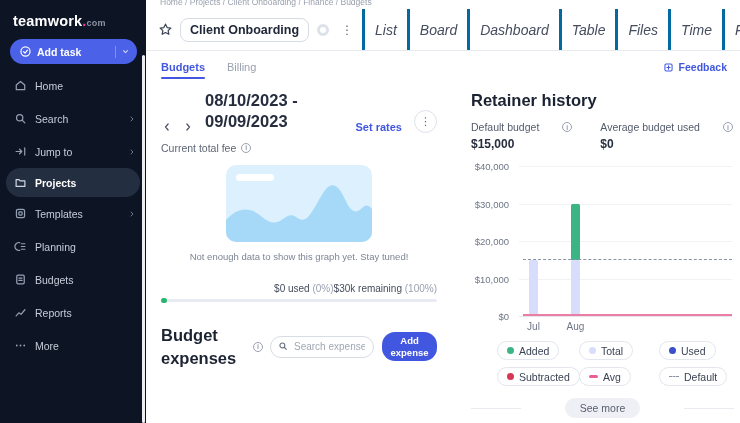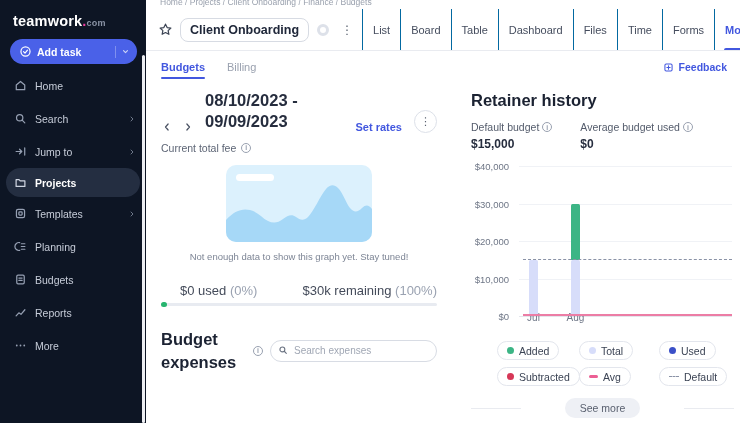--- a/index.html
+++ b/index.html
@@ -26,21 +26,21 @@
   .main { flex:1; display:flex; flex-direction:column; min-width:0; }
   .crumbrow { height:9px; overflow:hidden; }
   .crumb { font-size:8.5px; color:#99a0ad; padding-left:14px; margin-top:-3px; white-space:nowrap; }
   .titlerow { height:42px; display:flex; align-items:center; padding:0 8px 0 12px; border-bottom:1px solid #e9ebf0; }
   .star { color:#3c4454; display:flex; margin-right:7px; cursor:pointer; }
   .titlebox { border:1px solid #d7dbe3; border-radius:8px; padding:4px 9px; font-size:12.5px; font-weight:700; color:#20283a; white-space:nowrap; cursor:text; }
   .ring { width:12px; height:12px; border:3px solid #dde1e9; border-radius:50%; margin-left:8px; flex-shrink:0; }
   .kebab { color:#5a6270; font-size:12px; margin:0 6px 0 9px; padding:0 3px; cursor:pointer; }
   .kebab::after { content:"\22EE"; }
   .toptabs { display:flex; align-items:center; height:100%; }
-  .toptab { font-size:11px; color:#454d5e; padding:0 10px; height:100%; display:flex; align-items:center; position:relative; border-left:1px solid #0369a1; cursor:pointer; white-space:nowrap; }
+  .toptab { font-size:14px; color:#454d5e; padding:0 10px; height:100%; display:flex; align-items:center; position:relative; border-left:3px solid #0369a1; cursor:pointer; white-space:nowrap;font-style:italic; }
   .toptab.active { color:#4257df; font-weight:700; }
   .toptab.active::after { content:""; position:absolute; left:9px; right:9px; bottom:0; height:2.5px; background:#4257df; border-radius:2px 2px 0 0; }
 
   .pagetabs { display:flex; align-items:flex-start; padding:10px 13px 0 15px; height:30px; }
   .ptab { font-size:11px; margin-right:22px; position:relative; padding-bottom:8px; cursor:pointer; }
   .ptab.active { color:#4257df; font-weight:700; }
   .ptab.active::after { content:""; position:absolute; left:0; right:0; bottom:2px; height:2px; background:#4257df; border-radius:2px; }
   .ptab.inactive { color:#9aa1af; }
   .feedback { margin-left:auto; color:#4257df; font-size:10.5px; font-weight:700; display:flex; gap:5px; align-items:center; cursor:pointer; }
 
@@ -61,48 +61,48 @@
   .feeblock { margin-top:9px; }
   .feelabel { font-size:10.5px; color:#5d6575; display:flex; align-items:center; gap:5px; }
   .feevalue { margin-top:3px; font-size:11px; }
   .feevalue b { color:#262d3e; font-weight:700; font-size:11.5px; }
   .feevalue .carry { color:#9aa2b1; }
   .graphcard { width:146px; height:77px; background:#dcf1fd; border-radius:10px; margin:11px auto 0; position:relative; overflow:hidden; }
   .graphcard .pill { position:absolute; left:10px; top:9px; width:38px; height:7px; border-radius:3.5px; background:#fff; }
   .graphcard svg { position:absolute; left:0; bottom:0; }
   .caption { margin-top:9px; text-align:center; font-size:9.5px; color:#7d8595; }
   .progress { margin-top:21px; }
-  .plabels { display:flex; justify-content:space-between; font-size:13px; color:#444b5a;margin-left:19px; }
+  .plabels { display:flex; justify-content:flex-end; font-size:10px; color:#444b5a;margin-left:19px; }
   .plabels .pct { color:#9aa2b1; }
   .ptrack { margin-top:5px; height:3.5px; background:#e8ebf1; border-radius:2px; position:relative; }
   .pdot { position:absolute; left:0; top:-1px; width:5.5px; height:5.5px; background:#27b56f; border-radius:50%; }
   .expenses { margin-top:22px; display:flex; align-items:center; }
   .exptitle { font-size:16.5px; font-weight:700; color:#1c2333; width:92px; line-height:1.35; flex-shrink:0; }
   .searchwrap { position:relative; margin-left:7px; flex:1; }
   .searchwrap .mag { position:absolute; left:8px; top:5px; color:#6b7382; display:flex; }
   input.search { width:100%; height:22px; border:1px solid #d8dce4; border-radius:12px; padding:0 8px 0 23px; font-size:10px; color:#333; outline:none; font-family:"Liberation Sans",sans-serif; }
   input.search::placeholder { color:#a0a7b4; }
   .addexp { margin-left:8px; width:55px; flex-shrink:0; background:#4257df; color:#fff; border:none; border-radius:13px; font-size:9.5px; font-weight:700; padding:3px 5px; line-height:1.2; text-align:center; cursor:pointer; font-family:"Liberation Sans",sans-serif; }
 
   
   .rtitle { font-size:16.5px; font-weight:700; color:#1b2232; margin-top:10px; }
   .stats { display:flex; gap:28px; margin-top:11px; }
-  .slabel { font-size:10.5px; color:#535b6b; display:flex; gap:3px; align-items:center; }
+  .slabel { font-size:10.5px; color:#535b6b; display:flex; gap:23px; align-items:center; }
   .svalue { margin-top:4px; font-size:12px; font-weight:700; color:#262d3e; }
   .chart { position:relative; height:174px; margin-top:9px; }
   .ylabels { position:absolute; left:0; top:6px; width:42px; height:150px; }
   .ylabel { position:absolute; right:4px; transform:translateY(-50%); font-size:9.5px; color:#6e7686; white-space:nowrap; }
   .plot { position:absolute; left:48px; right:2px; top:6px; height:150px; }
   .gridline { position:absolute; left:0; right:0; height:1px; background:#f0f2f6; }
   .gridline.axis { background:#e3e6ec; }
   .bar { position:absolute; bottom:0; border-radius:1.5px 1.5px 0 0; z-index:1; }
   .refline { position:absolute; left:4px; right:0; z-index:3; }
   .refline.dashed { border-top:1.6px dashed #8a92a6; }
   .refline.solid { height:1.6px; }
-  .xlabels { position:absolute; left:48px; right:2px; top:152px; height:12px; }
+  .xlabels { position:absolute; left:48px; right:2px; top:161px; height:12px; }
   .xlabel { position:absolute; transform:translateX(-50%); font-size:10px; color:#6e7686; }
   .legend { margin-top:7px; display:grid; grid-template-columns:82px 80px auto; row-gap:7px; padding-left:26px; justify-items:start; }
   .lpill { display:inline-flex; align-items:center; gap:5px; border:1px solid #e3e6ed; border-radius:12px; padding:2.5px 9px; font-size:10.5px; color:#3b4354; background:#fff; cursor:pointer; white-space:nowrap; }
   .ldot { width:7px; height:7px; border-radius:50%; }
   .ldash { width:9px; height:2.5px; border-radius:2px; }
   .ldashes { width:10px; border-top:1.6px dashed #8a92a6; }
   .seemore { display:flex; align-items:center; margin-top:12px;gap:44px; }
   .sline { flex:1; height:1px; background:#e9ebf0; }
   .smbtn { background:#eef0f5; border-radius:12px; padding:4px 15px; font-size:10.5px; color:#585f6e; cursor:pointer; white-space:nowrap; }
 </style>
@@ -239,22 +239,22 @@
           <svg width="15" height="15" viewBox="0 0 16 16" fill="none" stroke="currentColor" stroke-width="1.3" stroke-linejoin="round">
             <path d="M8 2.3l1.75 3.65 4 .5-2.95 2.75.8 3.95L8 11.2l-3.6 1.95.8-3.95L2.25 6.45l4-.5z"></path>
           </svg>
         </span>
       <span class="titlebox">Client Onboarding</span>
       <span class="ring"></span>
       <span class="kebab"></span>
       <div class="toptabs">
         <span class="toptab">List</span>
         <span class="toptab">Board</span>
+        <span class="toptab">Dashboard</span>
         <span class="toptab">Table</span>
-        <span class="toptab">Dashboard</span>
         <span class="toptab">Files</span>
         <span class="toptab">Time</span>
         <span class="toptab">Forms</span>
         <span class="toptab active">More...</span>
       </div>
 
     </div>
 
     <div class="pagetabs">
       <span class="ptab active">Budgets</span>
@@ -321,20 +321,21 @@
           <span class="info"></span>
           <span class="searchwrap">
             <span class="mag">
                 <svg width="10" height="10" viewBox="0 0 16 16" fill="none" stroke="currentColor" stroke-width="1.8" stroke-linecap="round">
                   <circle cx="7" cy="7" r="3.9"></circle>
                   <path d="M10 10l3.3 3.3"></path>
                 </svg>
               </span>
             <input class="search" type="text" placeholder="Search expenses" style="">
           </span>
+          <button class="addexp">Add expense</button>
         </div>
       </section>
 
       <section class="rightcol">
         <div class="rtitle">Retainer history</div>
 
         <div class="stats">
           <div class="stat">
             <div class="slabel">
                 <span>Default budget</span>

